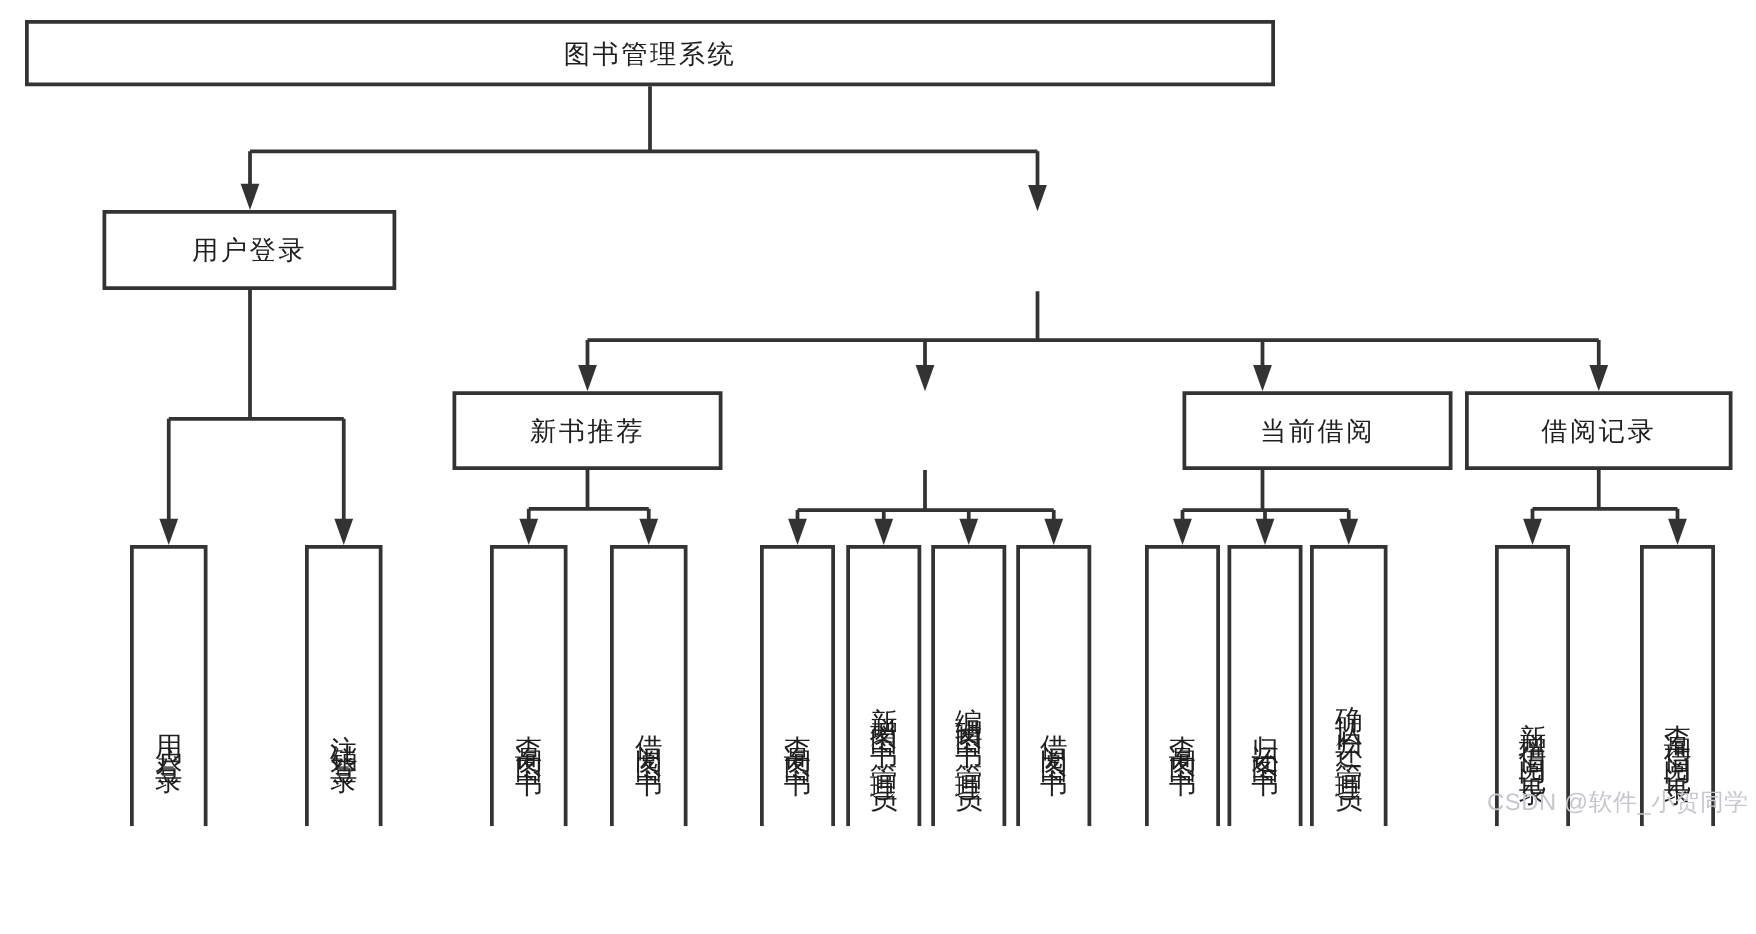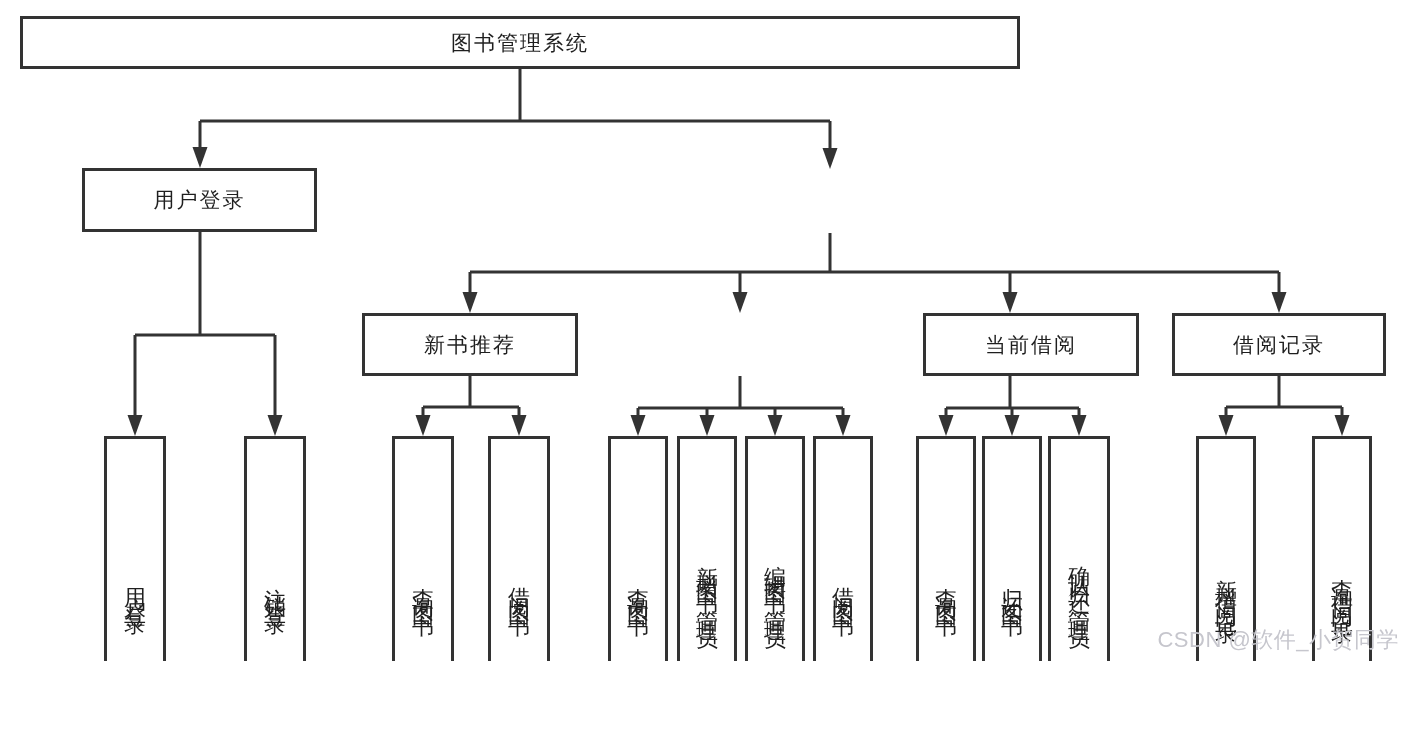--- a/index.html
+++ b/index.html
@@ -47,21 +47,21 @@
     text-orientation:mixed;
     font-size:22px;
     letter-spacing:9px;
     color:var(--text);
     line-height:1;
   }
   .watermark{
     position:absolute;
     right:6px;
     bottom:6px;
-    font-size:22px;
+    font-size:19px;
     color:var(--watermark);
     letter-spacing:0.5px;
     z-index:3;
     white-space:nowrap;
   }
 </style>
 </head>
 <body>
 
 <div class="canvas">
@@ -103,21 +103,21 @@
     <span>图书管理系统</span>
   </div>
 
   <div class="node h-node" style="left:82px;top:168px;width:235px;height:64px;">
     <span>用户登录</span>
   </div>
 
   <div class="node h-node" style="left:362px;top:313px;width:216px;height:63px;">
     <span>新书推荐</span>
   </div>
-  <div class="node h-node" style="left:923px;top:313px;width:216px;height:63px;align-items:center;">
+  <div class="node h-node" style="left:946px;top:313px;width:216px;height:63px;align-items:center;">
     <span>当前借阅</span>
   </div>
   <div class="node h-node" style="left:1172px;top:313px;width:214px;height:63px;">
     <span>借阅记录</span>
   </div>
 
   <div class="node v-node" style="left:104px;top:436px;width:62px;height:304px;">
     <span>用户登录</span>
   </div>
   <div class="node v-node" style="left:244px;top:436px;width:62px;height:304px;">

